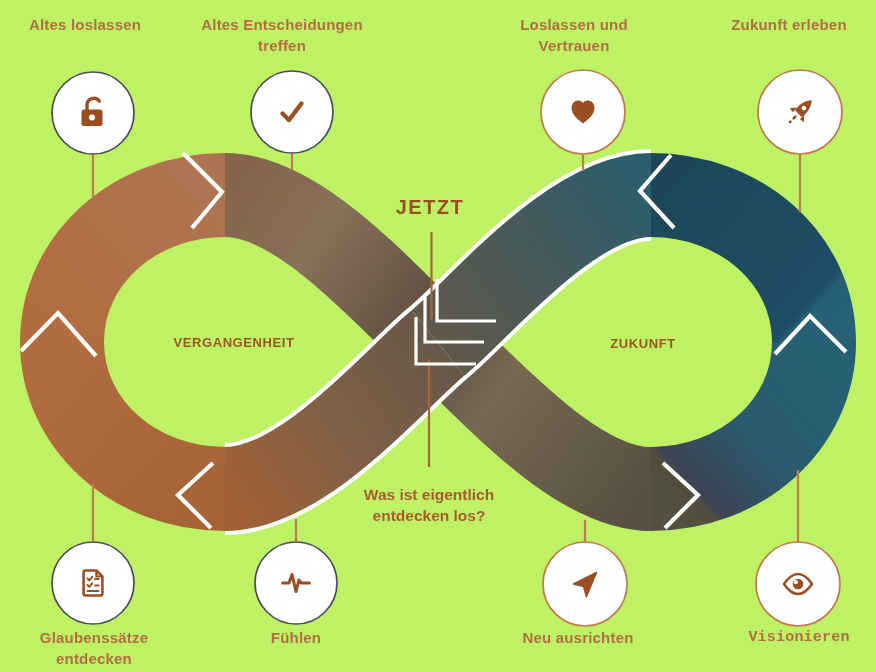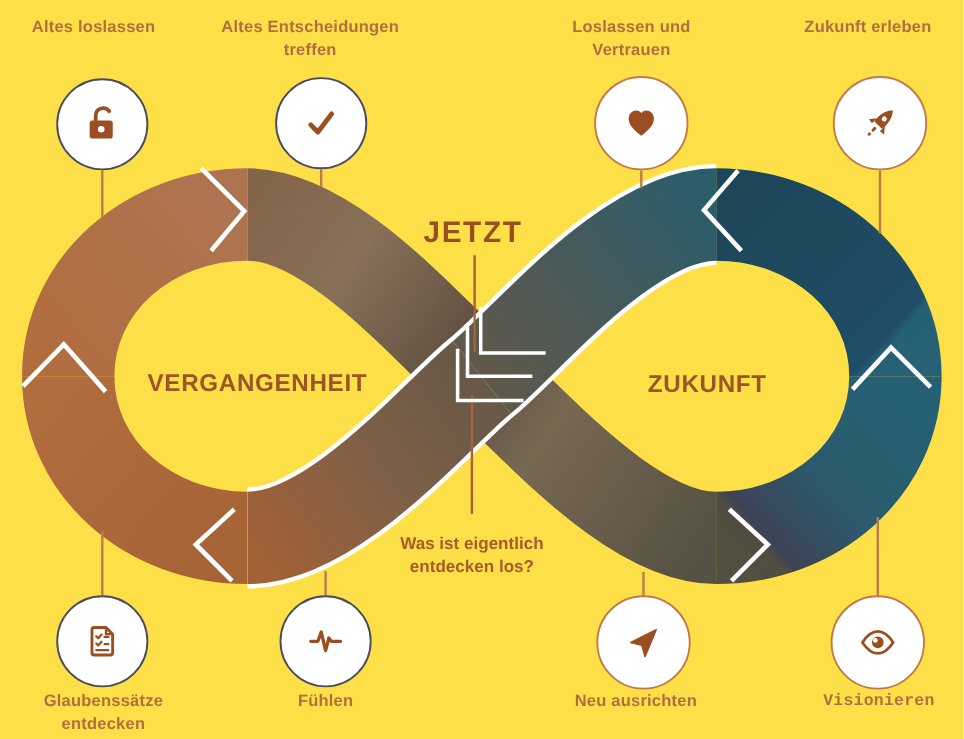--- a/index.html
+++ b/index.html
@@ -1,32 +1,32 @@
 <!DOCTYPE html>
 <html><head>
 <meta charset="utf-8">
 <style>
   html,body{margin:0;padding:0;background:#ffffff;}
   .stage{
-    position:relative;width:876px;height:672px;background:#fde047;overflow:hidden;
+    position:relative;width:876px;height:672px;background:#bef264;overflow:hidden;
     font-family:"Liberation Sans",sans-serif;
   }
   .stage svg.art{position:absolute;left:0;top:0;}
   .lbl{
     position:absolute;transform:translateX(-50%);text-align:center;
     color:#b16e41;font-size:15px;font-weight:700;line-height:21px;
     letter-spacing:.2px;white-space:nowrap;
   }
   .now-lbl{
     position:absolute;transform:translateX(-50%);text-align:center;
-    color:#9a4f23;font-size:27px;font-weight:700;letter-spacing:1.5px;white-space:nowrap;
+    color:#9a4f23;font-size:20px;font-weight:700;letter-spacing:1.5px;white-space:nowrap;
   }
   .loop-title{
     position:absolute;transform:translateX(-50%);text-align:right;
-    color:#9d5426;font-size:22px;font-weight:700;letter-spacing:.6px;white-space:nowrap;
+    color:#9d5426;font-size:13px;font-weight:700;letter-spacing:.6px;white-space:nowrap;
   }
   .question{
     position:absolute;transform:translateX(-50%);text-align:center;
     color:#a85c2e;font-size:15.5px;font-weight:700;line-height:21px;white-space:nowrap;
   }
 </style>
 </head>
 <body>
 
 <div class="stage">

